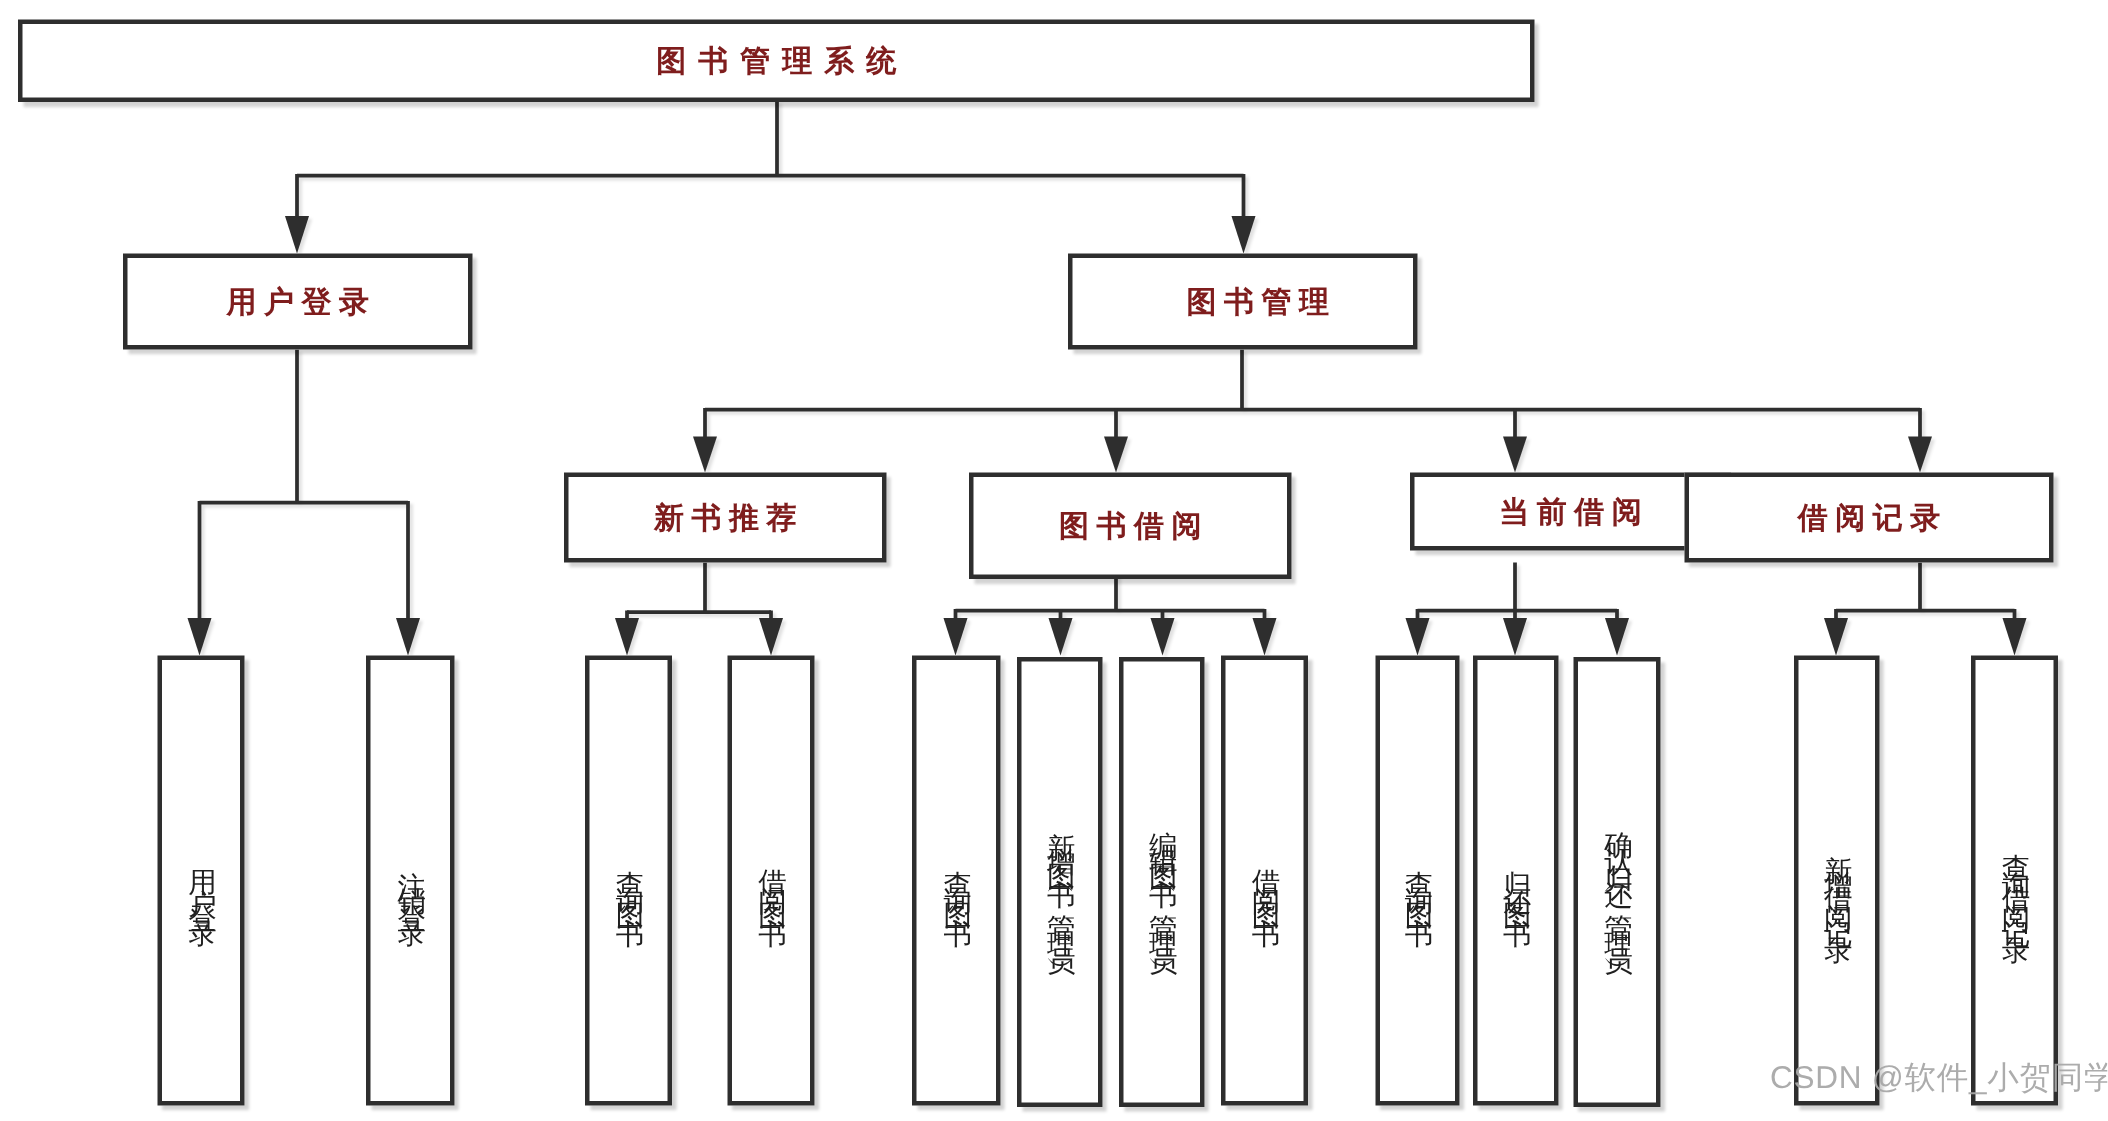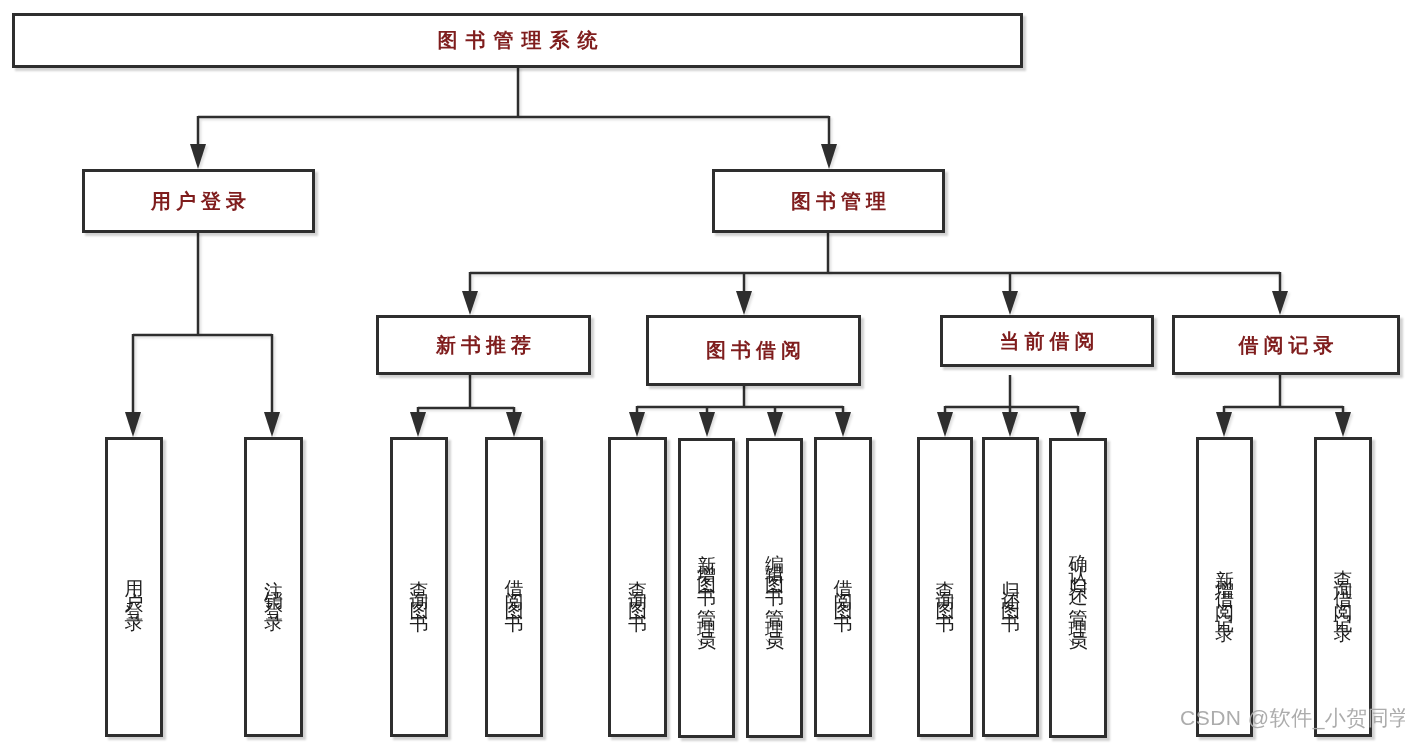--- a/index.html
+++ b/index.html
@@ -125,21 +125,21 @@
 
   <div class="node" style="left:362px;top:315px;width:215px;height:60px;margin-left:14px;">
     <span class="h-label">新书推荐</span>
   </div>
   <div class="node" style="left:646px;top:315px;width:215px;height:71px;">
     <span class="h-label">图书借阅</span>
   </div>
   <div class="node" style="left:928px;top:315px;width:214px;height:52px;margin-left:12px;">
     <span class="h-label">当前借阅</span>
   </div>
-  <div class="node" style="left:1172px;top:315px;width:228px;height:60px;">
+  <div class="node" style="left:1123px;top:315px;width:246px;height:60px;">
     <span class="h-label">借阅记录</span>
   </div>
 
   <div class="node" style="left:105px;top:437px;width:58px;height:300px;">
     <span class="v-label">用户登录</span>
   </div>
   <div class="node" style="left:244px;top:437px;width:59px;height:300px;">
     <span class="v-label">注销登录</span>
   </div>
 

